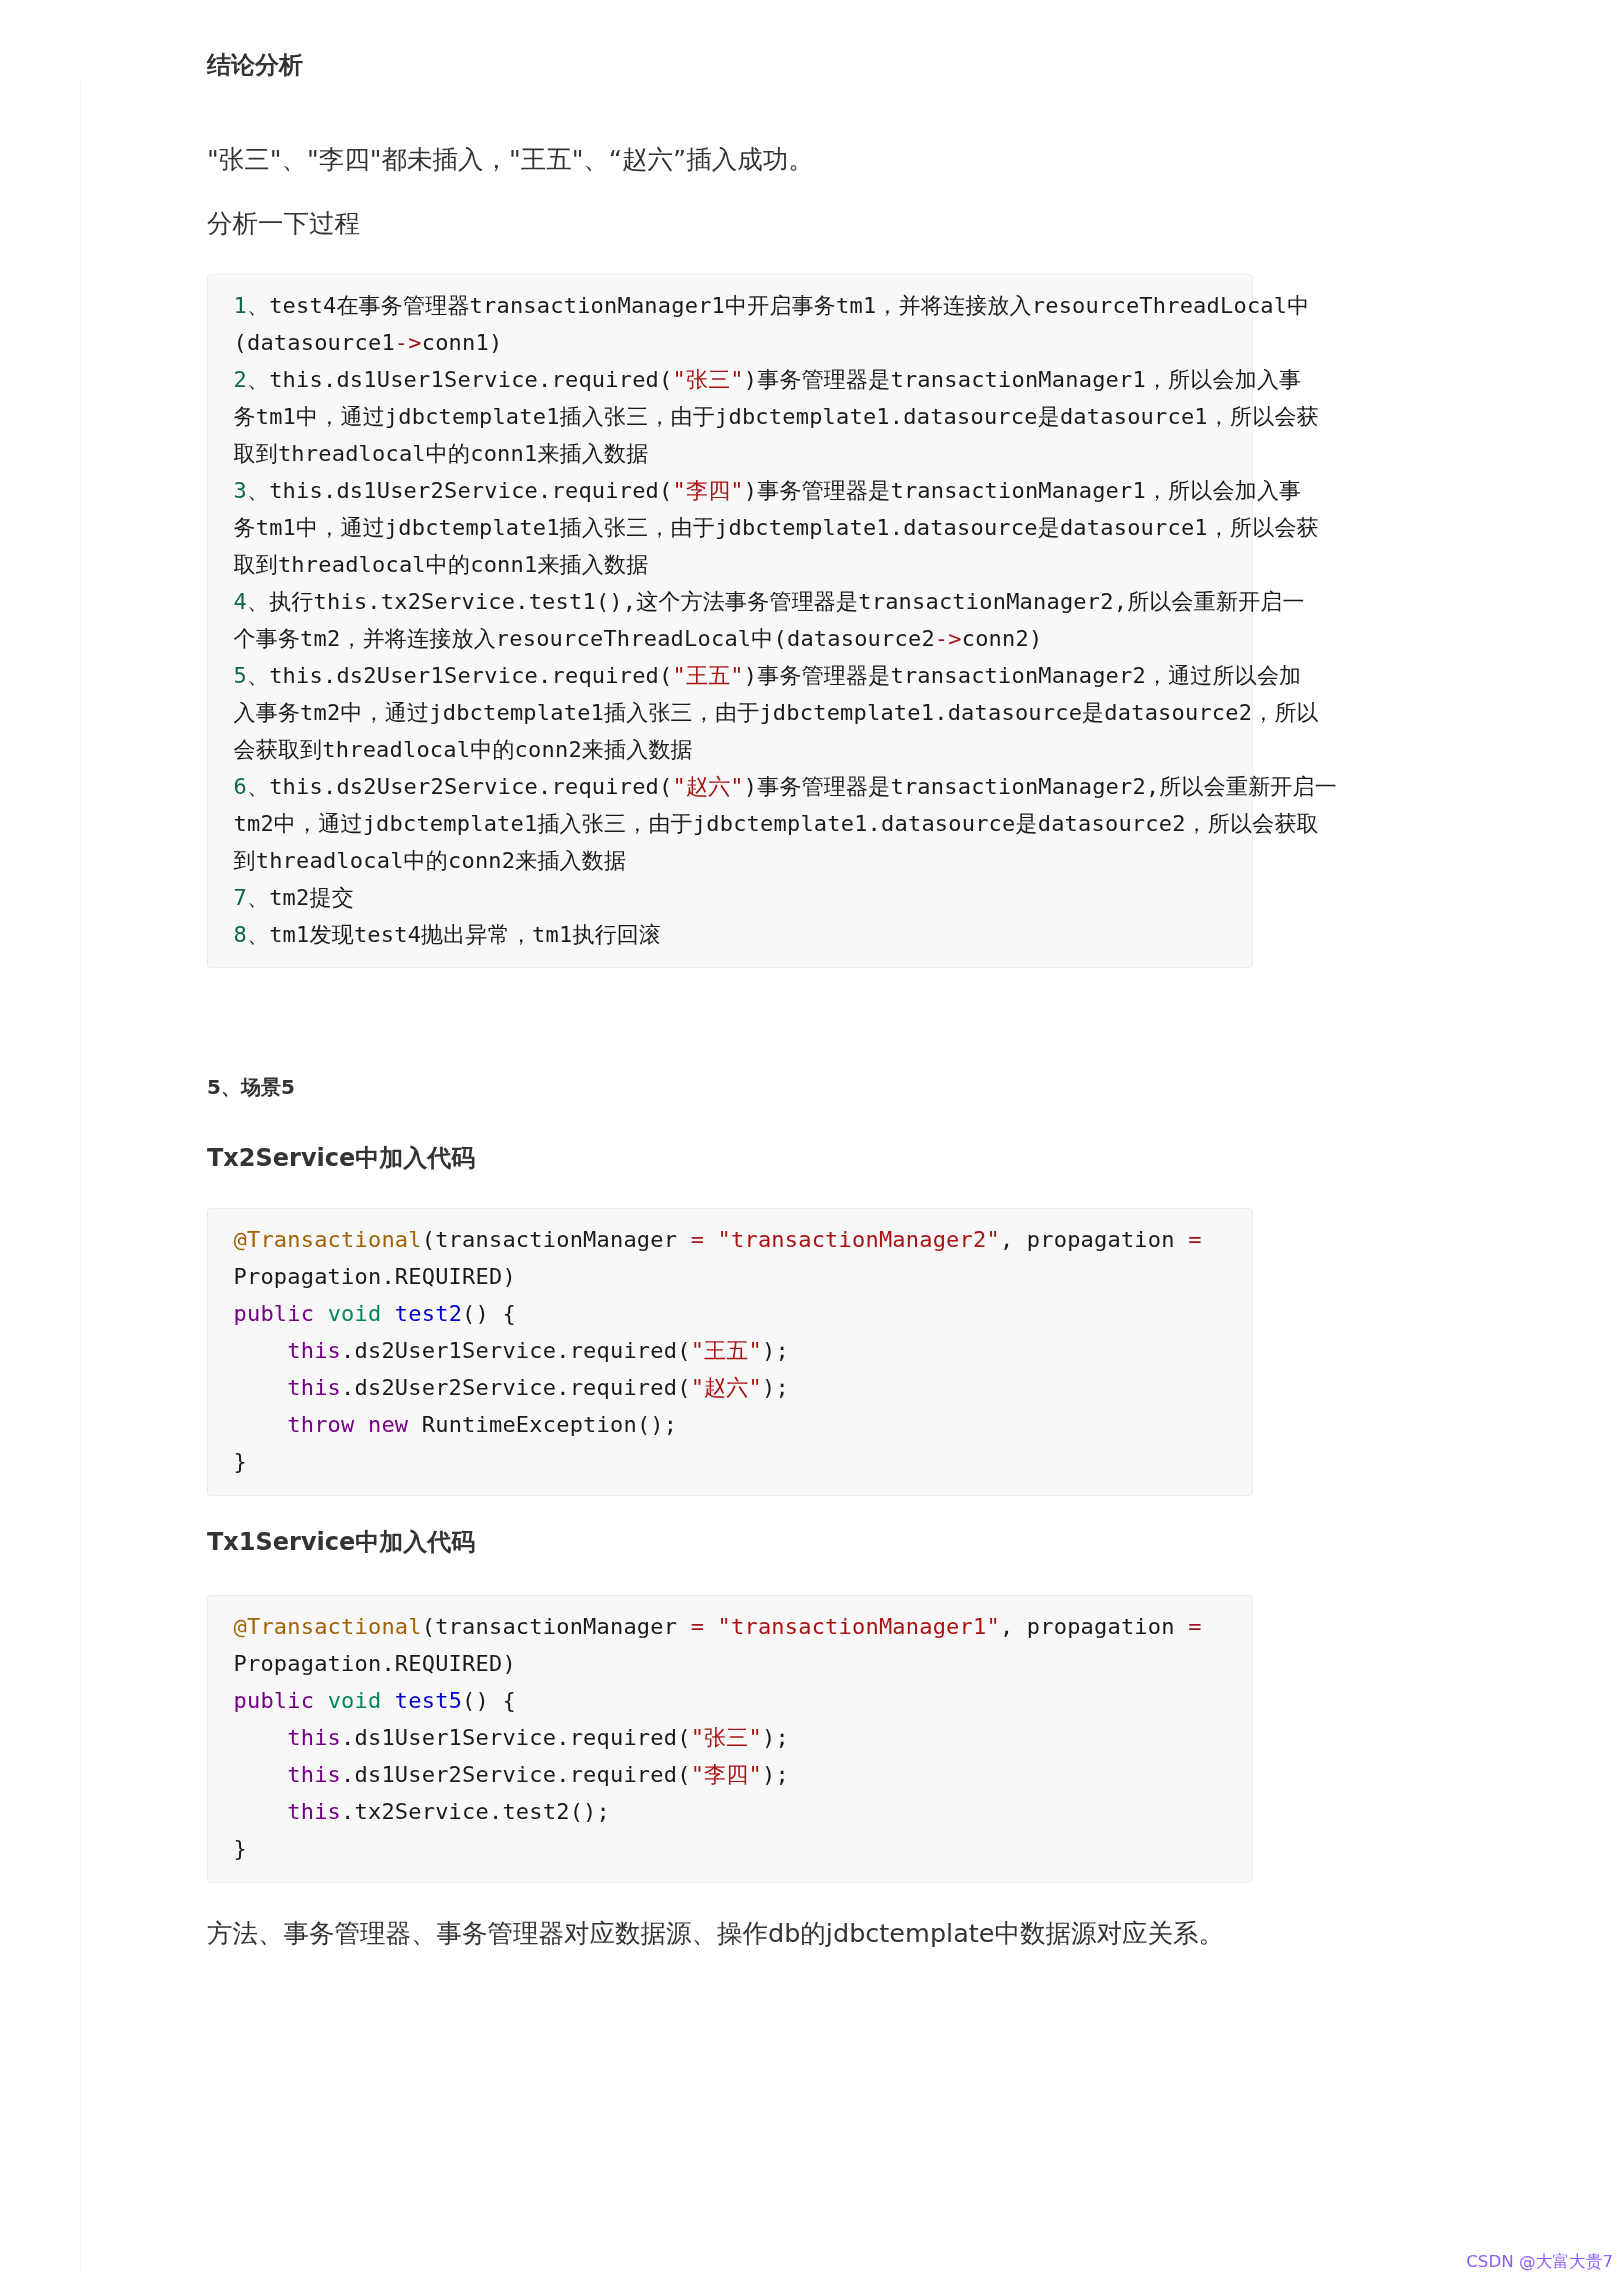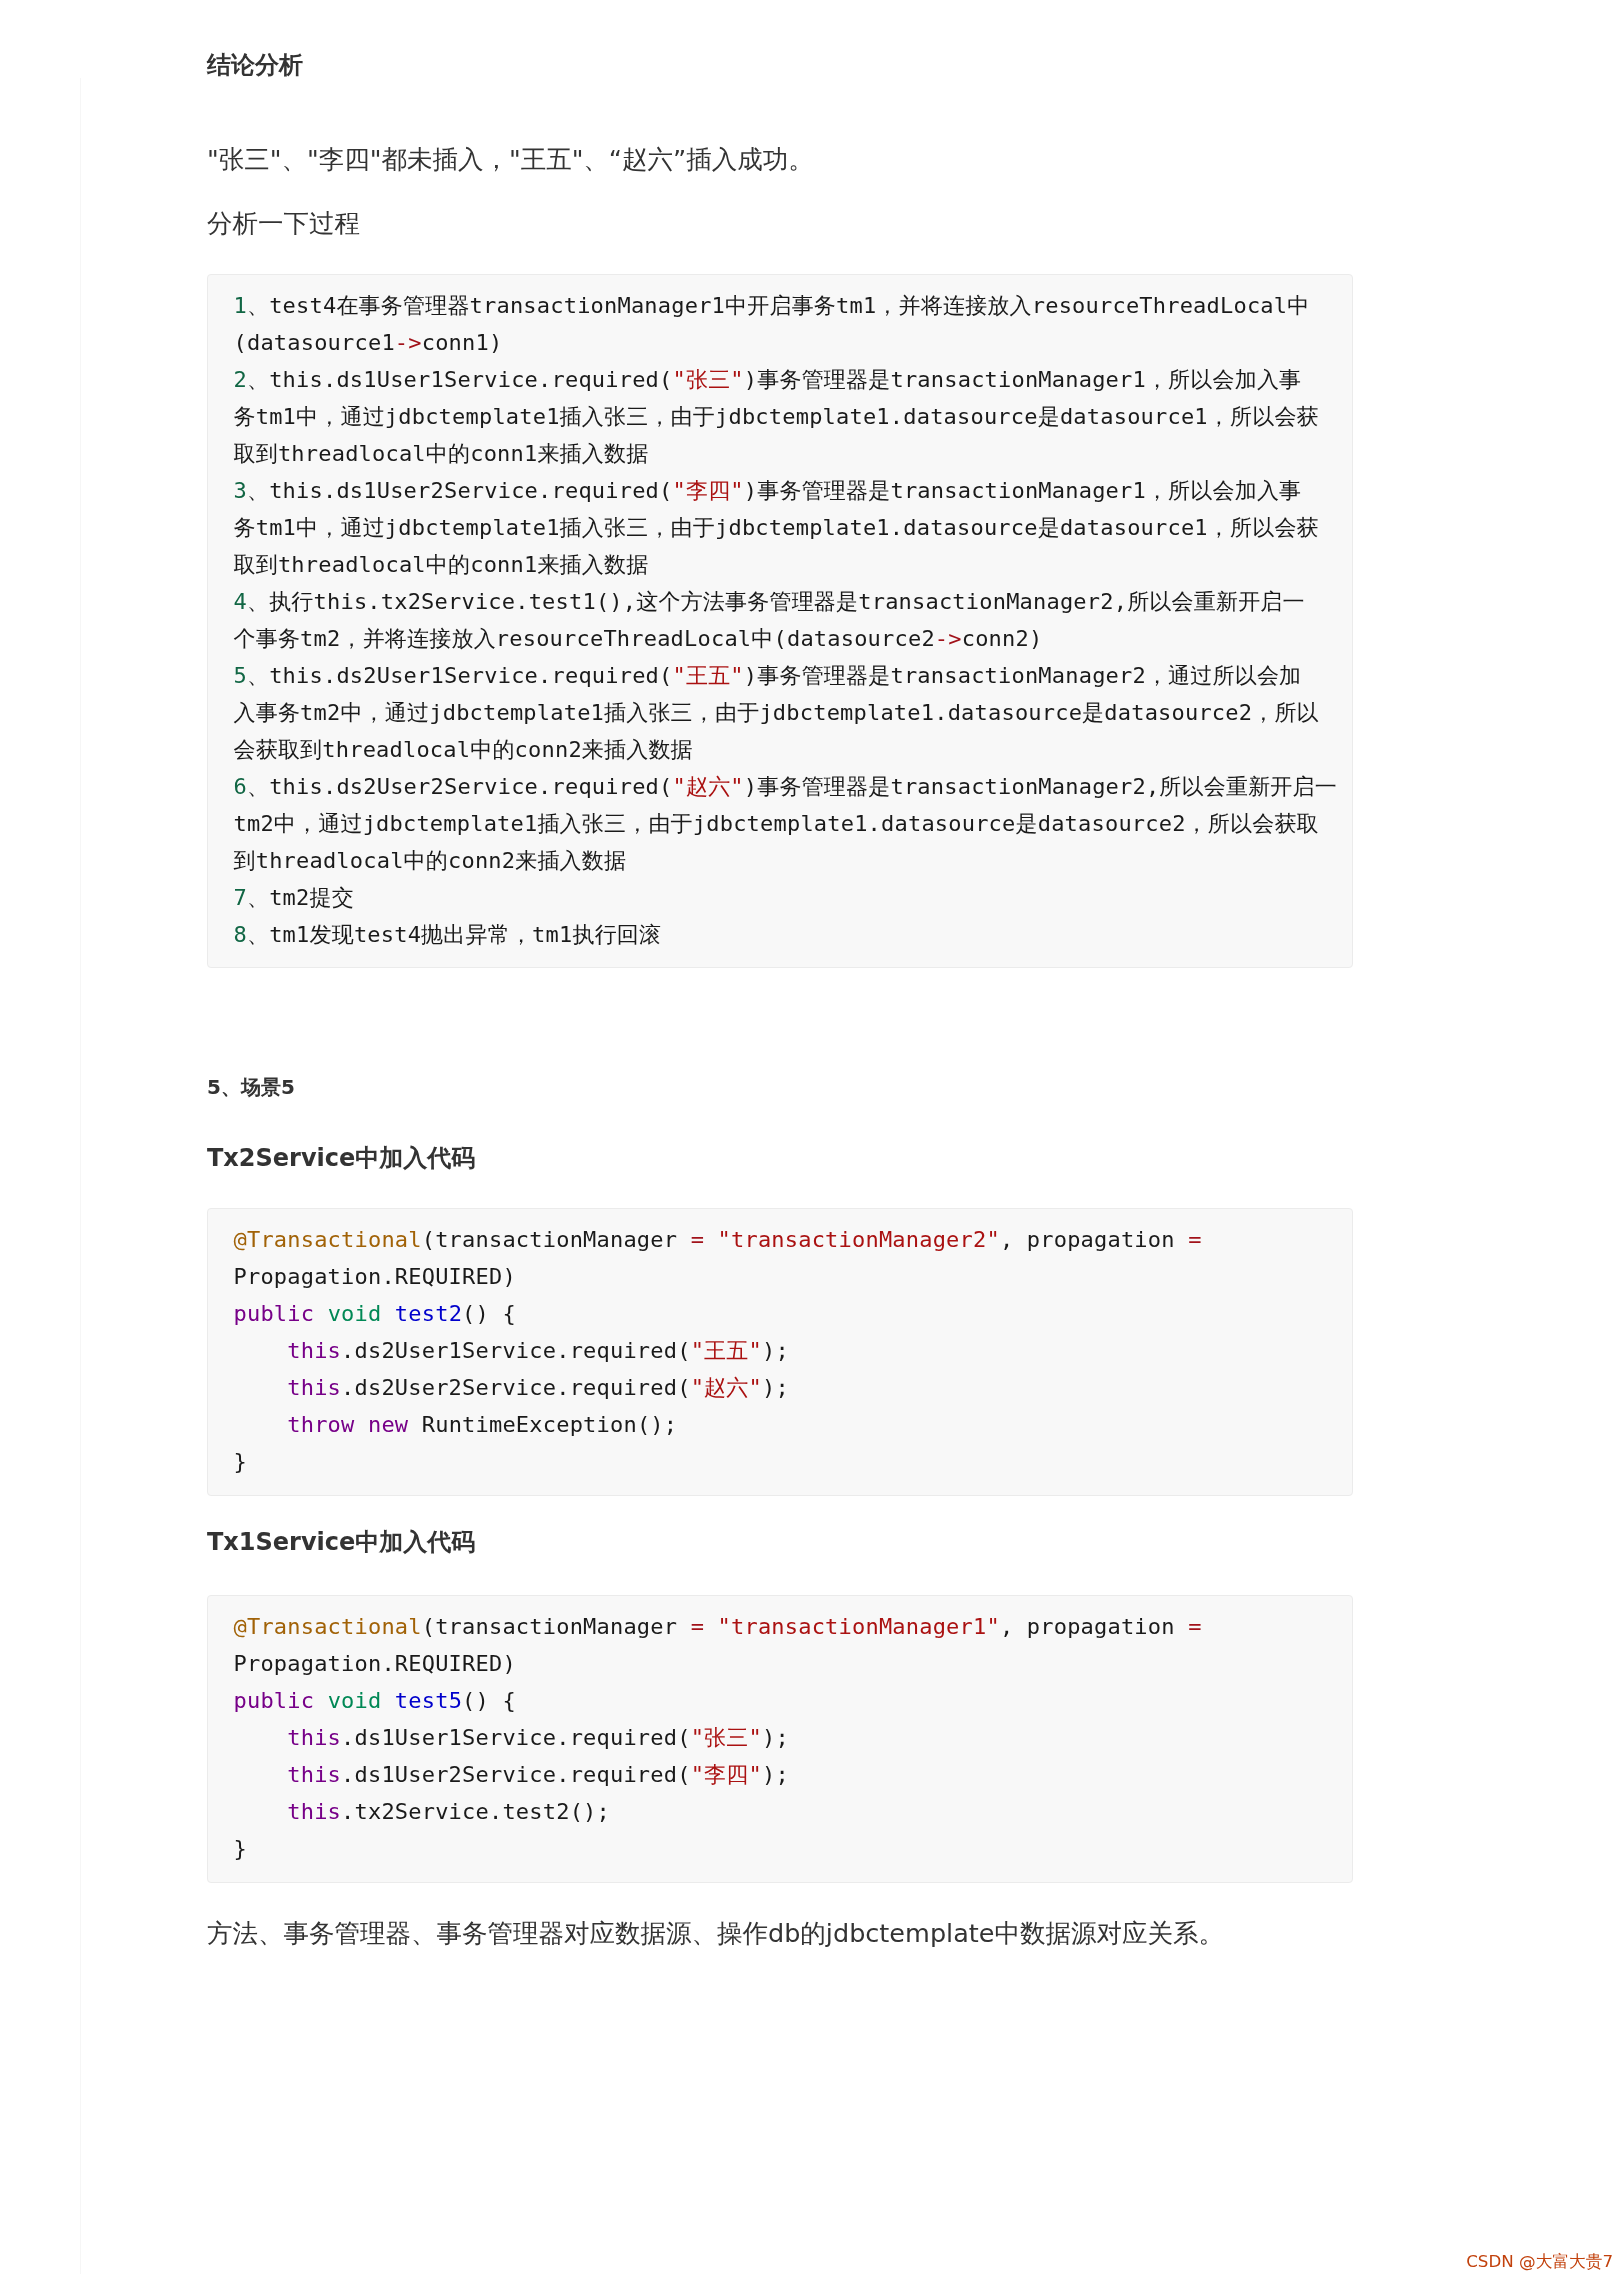--- a/index.html
+++ b/index.html
@@ -21,40 +21,40 @@
   }
   .h3 {
     position: absolute; left: 0; font-weight: bold; font-size: 20px;
     color: #333333; line-height: 39px; white-space: nowrap;
   }
   .para {
     position: absolute; left: 0; font-size: 25.5px; color: #333333;
     line-height: 35px; white-space: nowrap;
   }
   .code-block {
-    position: absolute; left: 0; width: 1146px;
+    position: absolute; left: 0; width: 1046px;
     background: #f8f8f8; border: 1px solid #ebebeb; border-radius: 3.9px;
     box-sizing: border-box; padding: 11.8px 17.6px 0 25.5px;
   }
   .code-line {
     font-family: "DejaVu Sans Mono", "Liberation Mono", monospace;
     font-size: 22px; line-height: 37px; color: #1a1a1a;
     white-space: pre; letter-spacing: 0.2px;
   }
   .num { color: #116644; }
   .op { color: #a1121a; }
   .str { color: #a11; }
   .meta { color: #a16207; }
   .kw { color: #770088; }
   .type { color: #008855; }
   .def { color: #0000cc; }
   .plain { color: #1a1a1a; }
   .watermark {
     position: absolute; right: 5.9px; top: 2250px; font-size: 16.7px;
-    color: #c2410c; white-space: nowrap;
+    color: #8b5cf6; white-space: nowrap;
   }
 </style>
 </head>
 <body>
 
 <div class="page-edge"></div>
 
 <div class="content">
 
   <div class="h4" style="top:49px;">结论分析</div>

